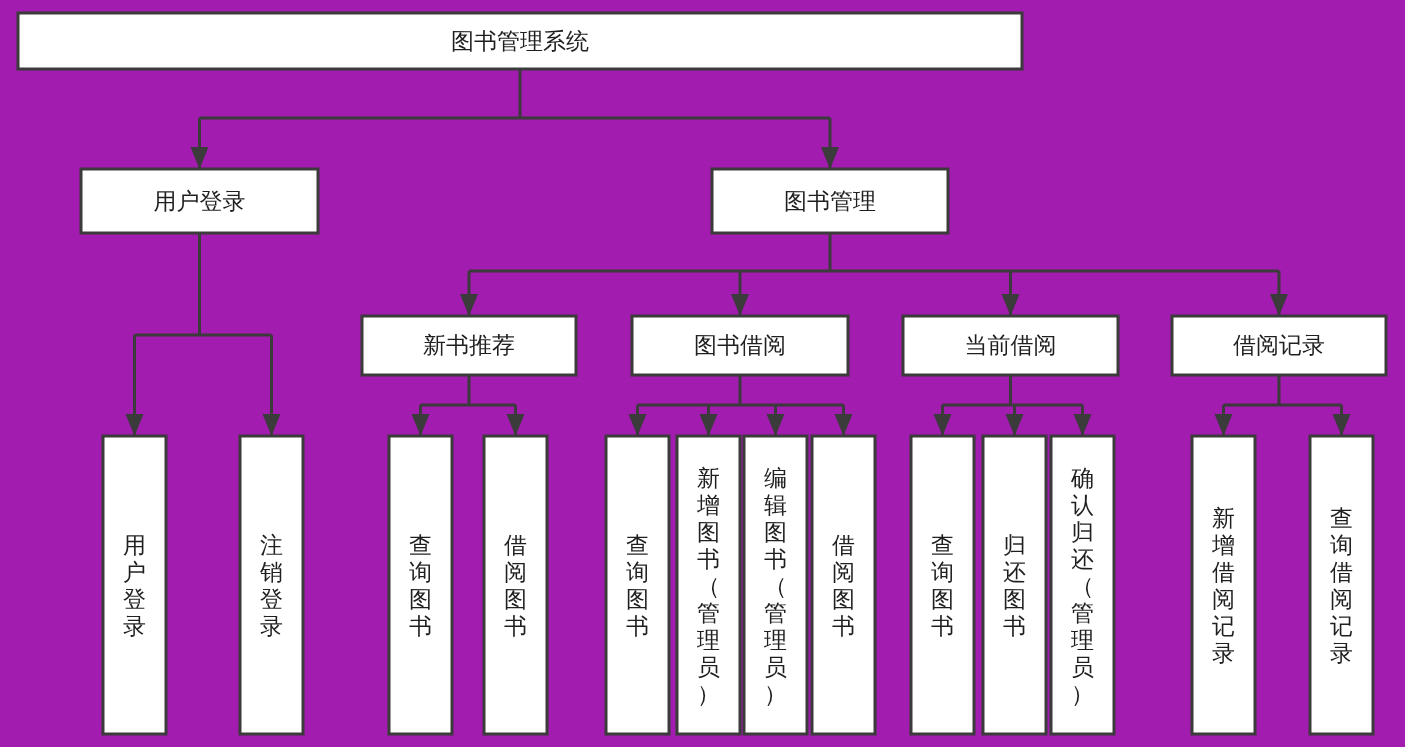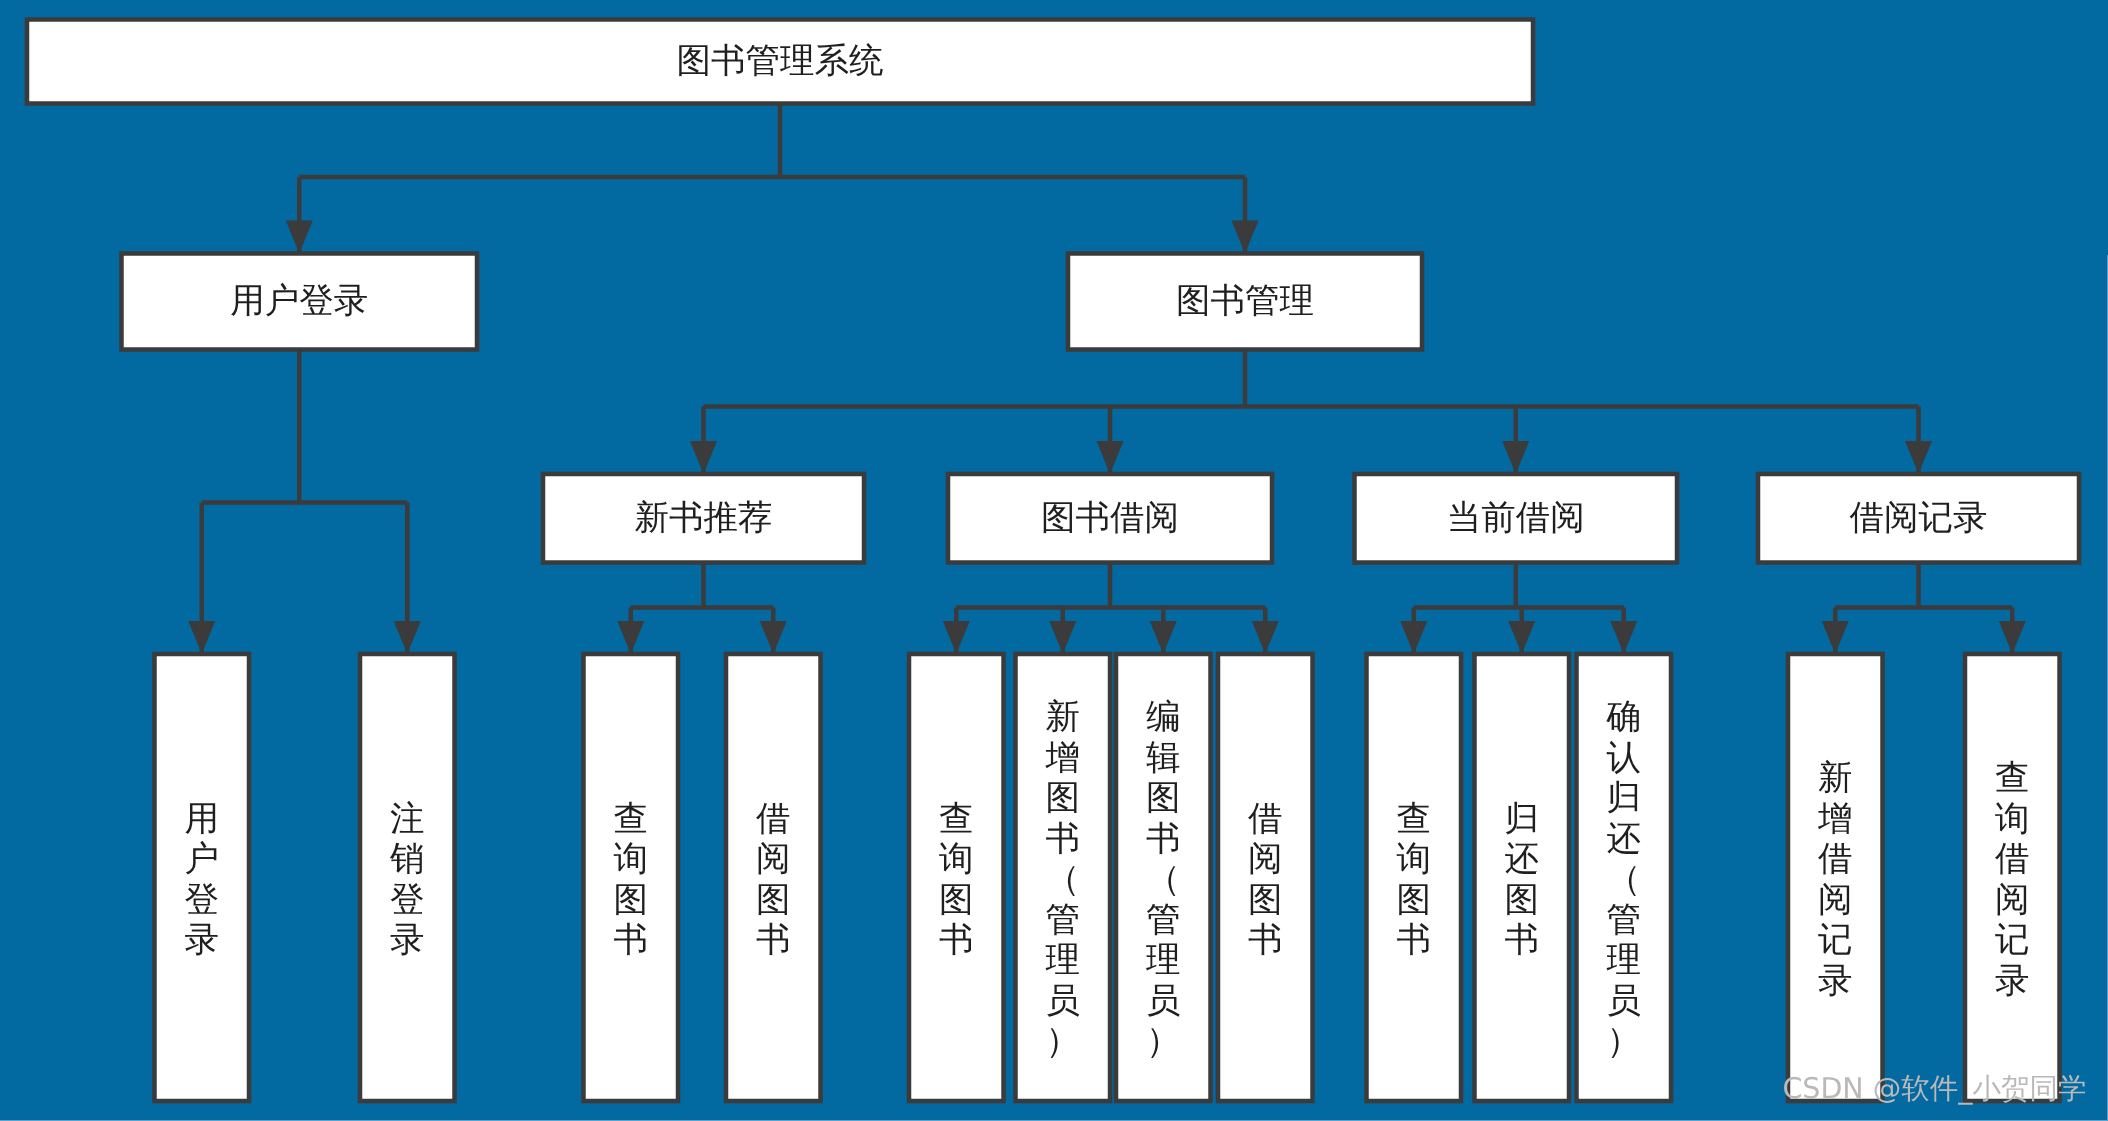--- a/index.html
+++ b/index.html
@@ -11,21 +11,21 @@
   body {
     width: 1405px;
     height: 747px;
     font-family: "DejaVu Sans", "Liberation Sans", sans-serif;
     overflow: hidden;
   }
   #diagram-root {
     position: relative;
     width: 1405px;
     height: 747px;
-    background: #0369a1;
+    background: #a21caf;
   }
   svg#tree-svg {
     position: absolute;
     top: 0;
     left: 0;
     width: 1405px;
     height: 747px;
     display: block;
   }
   .node-box {
@@ -248,15 +248,14 @@
           <text x="1341.5" y="526" class="node-label-vert">查</text>
           <text x="1341.5" y="553" class="node-label-vert">询</text>
           <text x="1341.5" y="580" class="node-label-vert">借</text>
           <text x="1341.5" y="607" class="node-label-vert">阅</text>
           <text x="1341.5" y="634" class="node-label-vert">记</text>
           <text x="1341.5" y="661" class="node-label-vert">录</text>
         </g>
       </g>
   </svg>
 
-  <div class="watermark-text">CSDN @软件_小贺同学</div>
 
 </div>
 
 </body></html>

